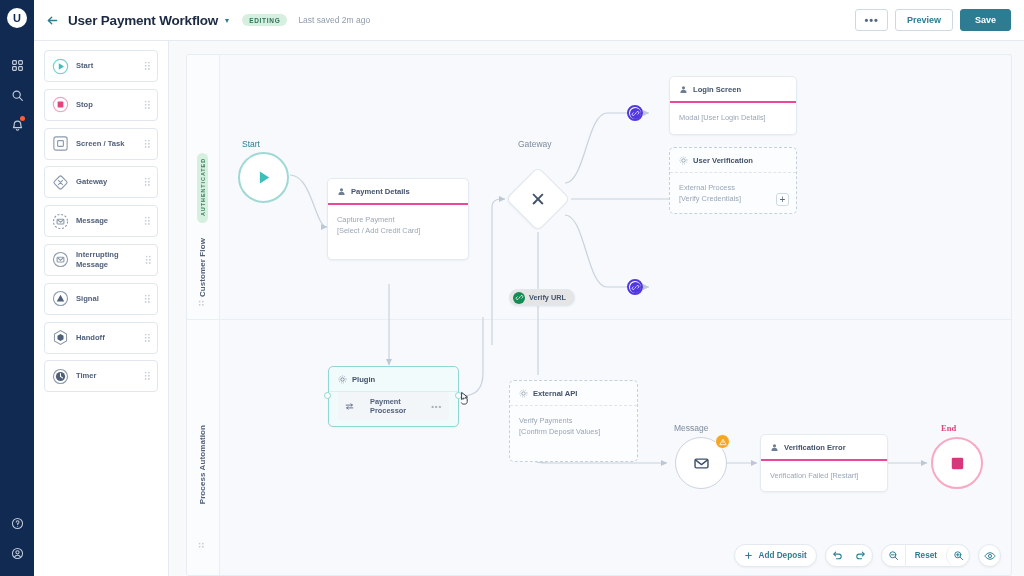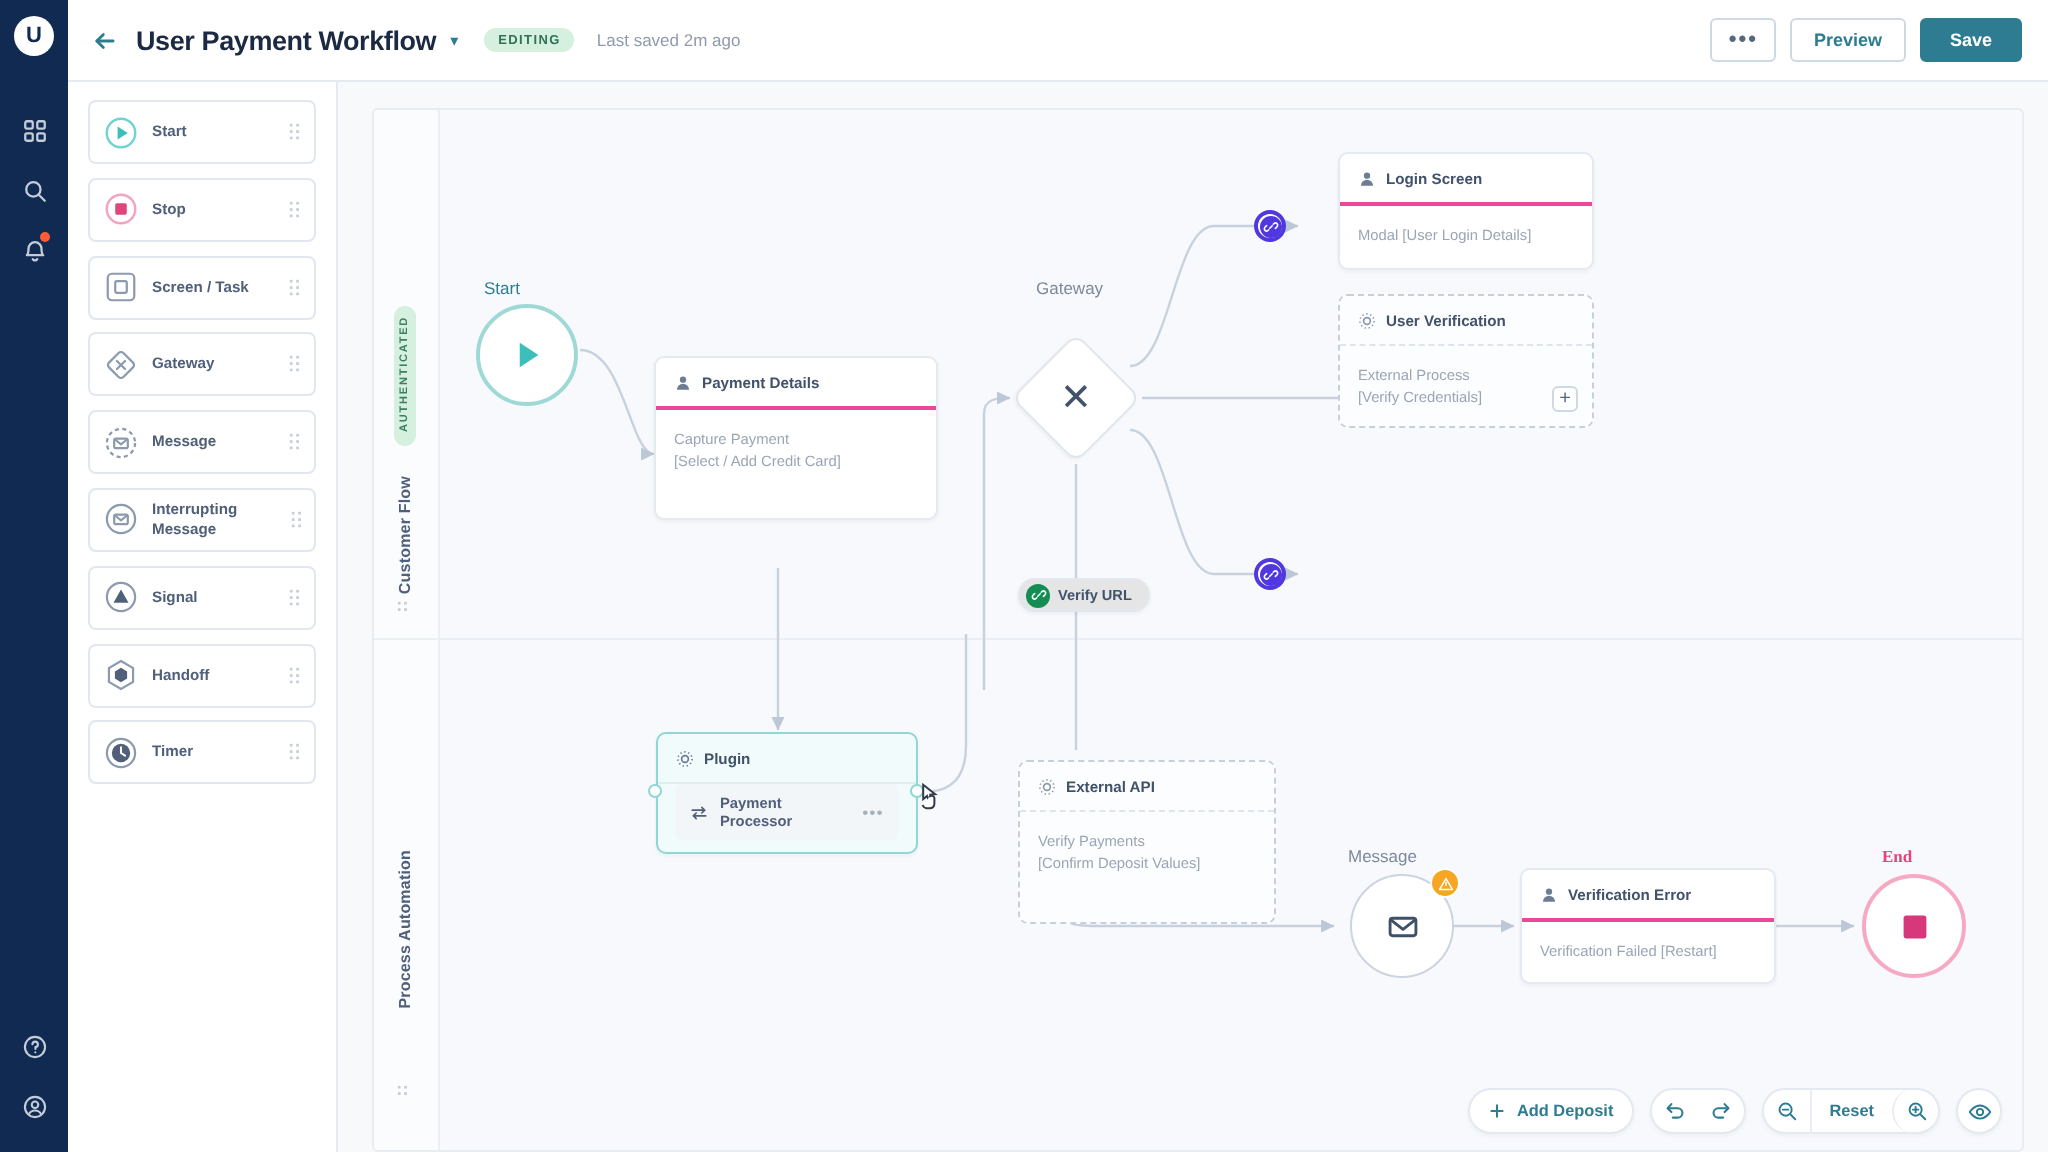--- a/index.html
+++ b/index.html
@@ -143,21 +143,21 @@
     padding: 8px 9px 7px; font-size: 7.6px; font-weight: bold; color: #42526b;
     border-bottom: 2px solid #ec4899;
   }
   .card.dashed .card-head { border-bottom: 1px dashed #dee5ee; }
   .card-body { padding: 9px 9px; font-size: 7.4px; color: #9aa6b6; line-height: 1.55; }
 
   .card-plugin { border: 1.5px solid #8fd6d4; background: #f2fbfb; }
   .card-plugin .card-head { border-bottom: 1px solid #dceeee; color: #42526b; }
   .plugin-row {
     margin: 0 9px 9px; background: #f3f6f9; border-radius: 3px;
-    display: flex; align-items: center; gap: 6px;
+    display: flex; align-items: center; gap: 16px;
     padding: 5px 7px; font-size: 7.4px; font-weight: bold; color: #51607a;
   }
   .plugin-row .dots { margin-left: auto; color: #a6b1c0; letter-spacing: .8px; font-size: 8px; }
 
   .port {
     position: absolute; width: 7px; height: 7px; border-radius: 50%;
     background: #fff; border: 1.5px solid #8fd6d4;
   }
 
   

